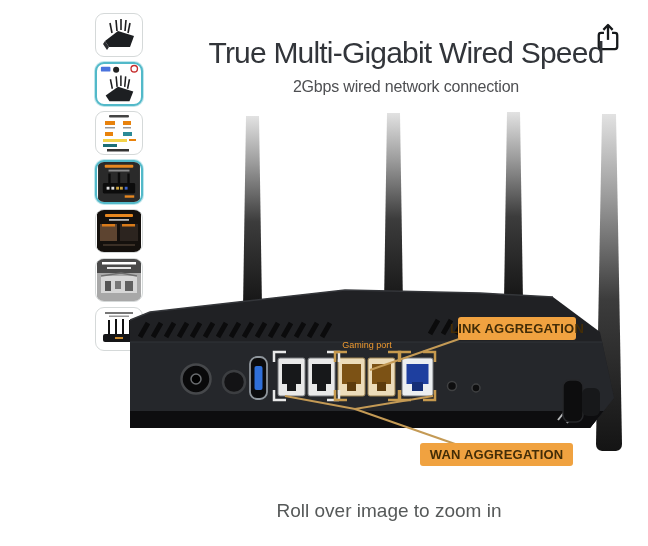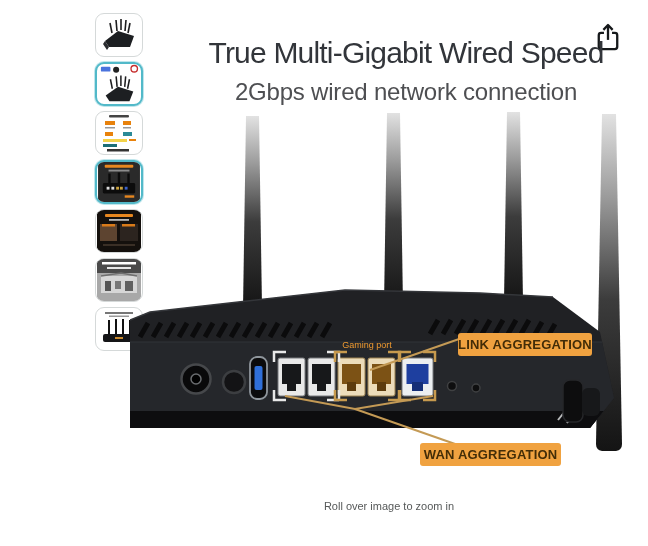--- a/index.html
+++ b/index.html
@@ -13,34 +13,34 @@
   .thumb svg{display:block;width:100%;height:100%;}
   .thumb.selected{border:2px solid #52b9c9;box-shadow:0 0 0 1px #bfe6ec;}
 
   
   .share{position:absolute;left:594px;top:22px;width:28px;height:30px;background:none;
          border:none;padding:0;cursor:pointer;}
 
   
   .headline{position:absolute;left:164px;right:0;top:36px;text-align:center;}
   .title{font-size:30px;letter-spacing:-0.8px;color:#32353a;font-weight:400;line-height:1.1;}
-  .subtitle{margin-top:9px;font-size:24px;color:#4e4f52;letter-spacing:-0.2px;}
+  .subtitle{margin-top:9px;font-size:16px;color:#4e4f52;letter-spacing:-0.2px;}
 
   
   .hero{position:absolute;left:130px;top:108px;width:518px;height:372px;cursor:crosshair;}
   .hero svg{position:absolute;left:0;top:0;}
   .badge{position:absolute;box-sizing:border-box;display:flex;align-items:center;justify-content:center;
          background:#F0A240;color:#432D07;font-weight:bold;font-size:13px;letter-spacing:0.2px;
          border-radius:3px;white-space:nowrap;}
-  .badge-link{left:328px;top:225px;width:134px;height:23px;}
-  .badge-wan{left:290px;top:335px;width:141px;height:23px;}
+  .badge-link{left:328px;top:209px;width:118px;height:23px;}
+  .badge-wan{left:290px;top:335px;width:153px;height:23px;}
 
   
   .caption{position:absolute;left:130px;right:0;top:500px;text-align:center;
-           font-size:11px;color:#565959;}
+           font-size:19px;color:#565959;}
 </style>
 </head>
 <body>
 
 <div class="canvas">
 
   <div>
 
     <div class="thumb" style="top:13px" aria-label="router-angled-view">
       <svg viewBox="0 0 44 42">

